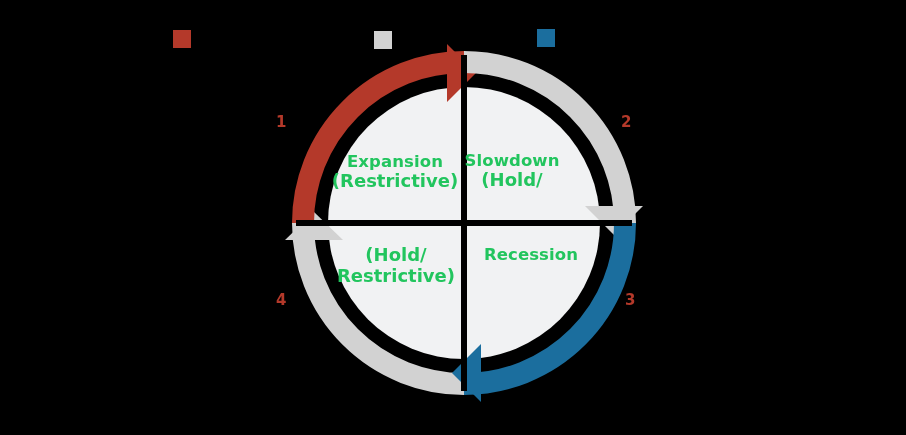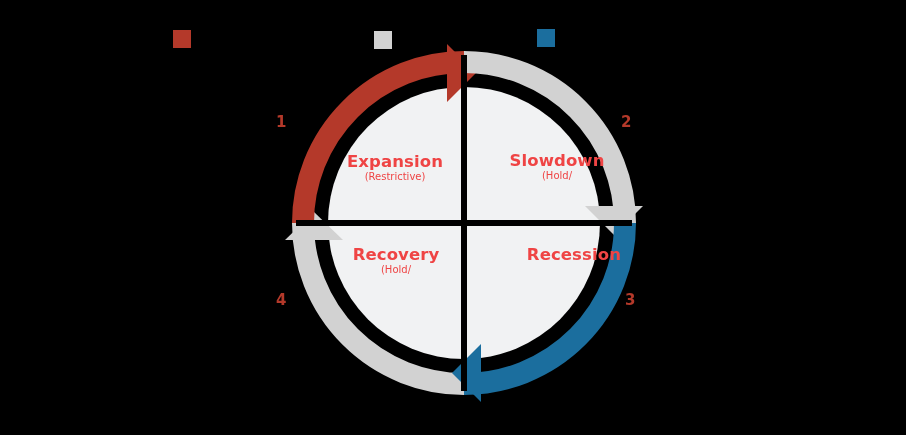--- a/index.html
+++ b/index.html
@@ -38,40 +38,40 @@
     left: 0;
     top: 0;
     width: 906px;
     height: 435px;
   }
 
   
   .quadrant-label {
     position: absolute;
     text-align: center;
-    color: #ef4444;
+    color: #22c55e;
     line-height: 1.16;
     pointer-events: none;
     width: 180px;
   }
   .q-title {
     display: block;
     font-size: 16.5px;
     font-weight: bold;
     letter-spacing: .1px;
   }
   .q-sub {
     display: block;
-    font-size: 10px;
-    font-weight: normal;
+    font-size: 18px;
+    font-weight: bold;
   }
   #quadrant-expansion  { left: 305px; top: 152px; }
-  #quadrant-slowdown   { left: 467px; top: 151px; }
+  #quadrant-slowdown   { left: 422px; top: 151px; }
   #quadrant-recovery   { left: 306px; top: 245px; }
-  #quadrant-recession  { left: 441px; top: 245px; text-align: right; }
+  #quadrant-recession  { left: 441px; top: 245px; }
 
   
   .step-number {
     position: absolute;
     font-size: 15px;
     font-weight: bold;
     color: #b4392a;
   }
   #step-number-1 { left: 276px; top: 113px; }
   #step-number-2 { left: 621px; top: 113px; }
@@ -135,22 +135,22 @@
     <span class="q-title">Expansion</span>
     <span class="q-sub">(Restrictive)</span>
   </div>
 
   <div class="quadrant-label" id="quadrant-slowdown">
     <span class="q-title">Slowdown</span>
     <span class="q-sub">(Hold/</span>
   </div>
 
   <div class="quadrant-label" id="quadrant-recovery">
-    <span class="q-title">Recovery</span>
     <span class="q-sub">(Hold/</span>
+    <span class="q-sub">Restrictive)</span>
   </div>
 
   <div class="quadrant-label" id="quadrant-recession">
     <span class="q-title">Recession</span>
   </div>
 
   <div class="step-number" id="step-number-1" style="color: rgb(180, 57, 42);">1</div>
   <div class="step-number" id="step-number-2" style="color: rgb(180, 57, 42);">2</div>
   <div class="step-number" id="step-number-3" style="color: rgb(180, 57, 42);">3</div>
   <div class="step-number" id="step-number-4" style="color: rgb(180, 57, 42);">4</div>

